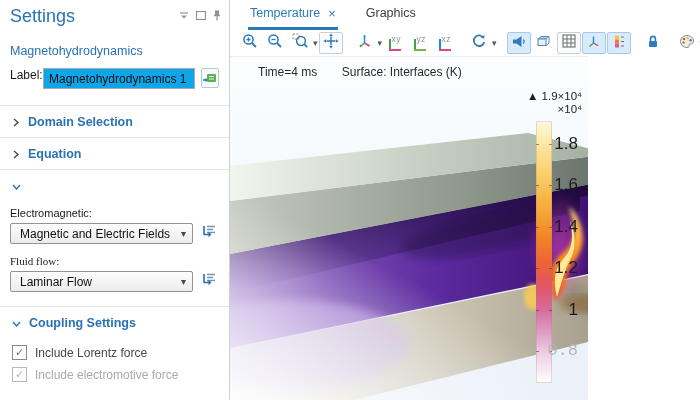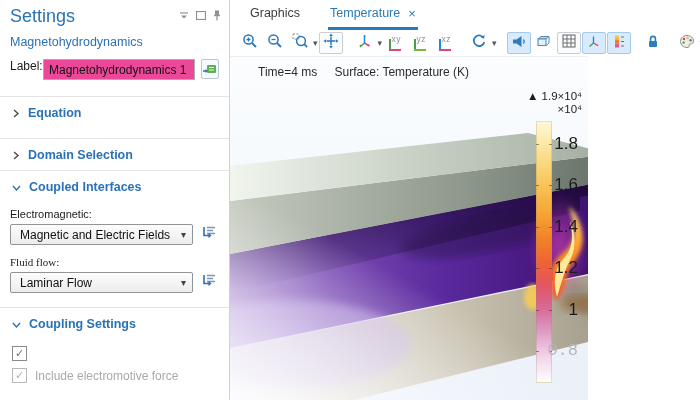--- a/index.html
+++ b/index.html
@@ -7,24 +7,24 @@
   .app{display:flex;width:588px;height:400px;}
 
   
   .settings{width:230px;min-width:230px;background:#fff;border-right:1px solid #cfd3d8;
     position:relative;box-sizing:border-box;}
   .set-head{padding:6px 8px 0 10px;}
   .set-title-row{display:flex;align-items:flex-start;}
   .set-title{font-size:18px;color:#2a72b5;flex:1;}
   .win-icons{display:flex;gap:7px;align-items:center;margin-top:4px;color:#8d9298;}
   .win-icons svg{display:block}
-  .set-sub{font-size:12.5px;color:#2a72b5;margin-top:8px;}
+  .set-sub{font-size:12.5px;color:#2a72b5;margin-top:17px;}
   .field-row{display:flex;align-items:flex-start;margin:10px 10px 16px 10px;}
   .field-row .flabel{width:38px;font-size:12px;color:#1a1a1a;}
-  .tinput{height:17px;border:1px solid #a9adb2;background:#ec4899;font-size:12px;
+  .tinput{height:17px;border:1px solid #a9adb2;background:#0ea5e9;font-size:12px;
     font-family:"Liberation Sans",sans-serif;padding:1px 5px;width:140px;color:#111;}
   .mini-btn{width:20px;height:20px;margin-left:6px;border:1px solid #b9c6d4;background:#f6fafd;
     border-radius:2px;display:flex;align-items:center;justify-content:center;padding:0;}
   .sec{border-top:1px solid #e4e4e4;margin-top:10px;}
   .sec-row{display:flex;align-items:center;gap:8px;padding:7px 10px 6px 12px;cursor:default;}
   .sec-title{font-size:12.5px;font-weight:600;color:#2a72b5;}
   .sec-body{padding:0 10px 10px 10px;}
   .plabel{font-size:11px;color:#1a1a1a;margin:6px 0 4px 0;}
   .combo-row{display:flex;align-items:center;gap:8px;}
   .combo{flex:0 0 auto;width:183px;height:21px;border:1px solid #8f9499;border-radius:2px;
@@ -118,42 +118,41 @@
       <button class="mini-btn">
         <svg width="16" height="16" viewBox="0 0 16 16">
           <rect x="5" y="4" width="9" height="8" rx="1" fill="#5fae53"></rect>
           <path d="M7 6.5h5M7 9h5" stroke="#eaf5e6" stroke-width="1.1"></path>
           <path d="M1 10h4" stroke="#2a72b5" stroke-width="1.5"></path>
           <path d="M3.5 8l2.2 2-2.2 2z" fill="#2a72b5"></path>
         </svg>
       </button>
     </div>
 
+    <div class="sec">
+      <div class="sec-row">
+        <span><svg width="8" height="9" viewBox="0 0 8 9">
+              <path d="M2 1l4 3.5L2 8" fill="none" stroke="#4a4a4a" stroke-width="1.4"></path>
+            </svg></span>
+        <span class="sec-title">Domain Selection</span>
+      </div>
+    </div>
     <div class="sec" style="margin-top:0;">
       <div class="sec-row">
         <span><svg width="8" height="9" viewBox="0 0 8 9">
               <path d="M2 1l4 3.5L2 8" fill="none" stroke="#4a4a4a" stroke-width="1.4"></path>
             </svg></span>
         <span class="sec-title">Equation</span>
       </div>
     </div>
-    <div class="sec">
-      <div class="sec-row">
-        <span><svg width="8" height="9" viewBox="0 0 8 9">
-              <path d="M2 1l4 3.5L2 8" fill="none" stroke="#4a4a4a" stroke-width="1.4"></path>
-            </svg></span>
-        <span class="sec-title">Domain Selection</span>
-      </div>
-    </div>
     <div class="sec" style="margin-top:0;">
       <div class="sec-row">
         <span><svg width="9" height="8" viewBox="0 0 9 8">
               <path d="M1 2l3.5 4L8 2" fill="none" stroke="#2a72b5" stroke-width="1.4"></path>
             </svg></span>
-        <span class="sec-title">Coupled Interfaces</span>
       </div>
       <div class="sec-body">
         <div class="plabel">Electromagnetic:</div>
         <div class="combo-row">
           <div class="combo">
             <span class="cval">Magnetic and Electric Fields</span>
             <span class="caret">▾</span>
           </div>
           <span>
             <svg width="17" height="17" viewBox="0 0 17 17">
@@ -182,38 +181,39 @@
     <div class="sec" style="margin-top:4px;">
       <div class="sec-row">
         <span><svg width="9" height="8" viewBox="0 0 9 8">
               <path d="M1 2l3.5 4L8 2" fill="none" stroke="#2a72b5" stroke-width="1.4"></path>
             </svg></span>
         <span class="sec-title">Coupling Settings</span>
       </div>
       <div class="sec-body">
         <div class="chk-row">
           <span class="chk">✓</span>
+          <span class="chk-label">Include Lorentz force</span>
         </div>
         <div class="chk-row dim">
           <span class="chk">✓</span>
           <span class="chk-label">Include electromotive force</span>
         </div>
       </div>
     </div>
   </div>
 
   <div class="gpanel">
 
     <div class="tabbar">
-      <div class="tab">
-        <span>Graphics</span>
-      </div>
       <div class="tab active">
         <span>Temperature</span>
         <span class="close">×</span>
+      </div>
+      <div class="tab">
+        <span>Graphics</span>
       </div>
     </div>
 
     <div class="toolbar">
       <div class="tbtn">
           <span><svg width="16" height="16" viewBox="0 0 16 16">
               <circle cx="6.5" cy="6.5" r="4.6" fill="none" stroke="#2878ba" stroke-width="1.5"></circle>
               <path d="M10 10l4 4" stroke="#2878ba" stroke-width="1.8"></path>
               <path d="M4.5 6.5h4M6.5 4.5v4" stroke="#2878ba" stroke-width="1.3"></path>
             </svg></span>
@@ -416,21 +416,21 @@
         <ellipse cx="303" cy="240" rx="9" ry="13" fill="#ffcf4d" opacity="0.8" filter="url(#b2)"></ellipse>
 
         <polygon points="0,144 380,97 388,122 0,197" fill="url(#gFront)"></polygon>
         <polygon points="0,109 298,76 380,97 0,144" fill="url(#gTop)"></polygon>
         <polygon points="380,97 398,105 405,131 388,122" fill="#6f786d"></polygon>
 
         <rect x="0" y="0" width="469" height="344" fill="url(#gFadeW)"></rect>
       </svg>
 
       <div class="time-label">Time=4 ms</div>
-      <div class="plot-title">Surface: Temperature (K)</div>
+      <div class="plot-title">Surface: Interfaces (K)</div>
 
       <div class="colorbar">
         <div class="cb-max">▲ 1.9×10⁴</div>
         <div class="cb-scale">×10⁴</div>
         <div class="cb-bar"></div>
         <div class="cb-dash" style="top:54px;left:18px;"></div>
           <div class="cb-dash" style="top:54px;left:31px;"></div>
         <div class="cb-dash" style="top:95px;left:18px;"></div>
           <div class="cb-dash" style="top:95px;left:31px;"></div>
         <div class="cb-dash" style="top:137px;left:18px;"></div>

